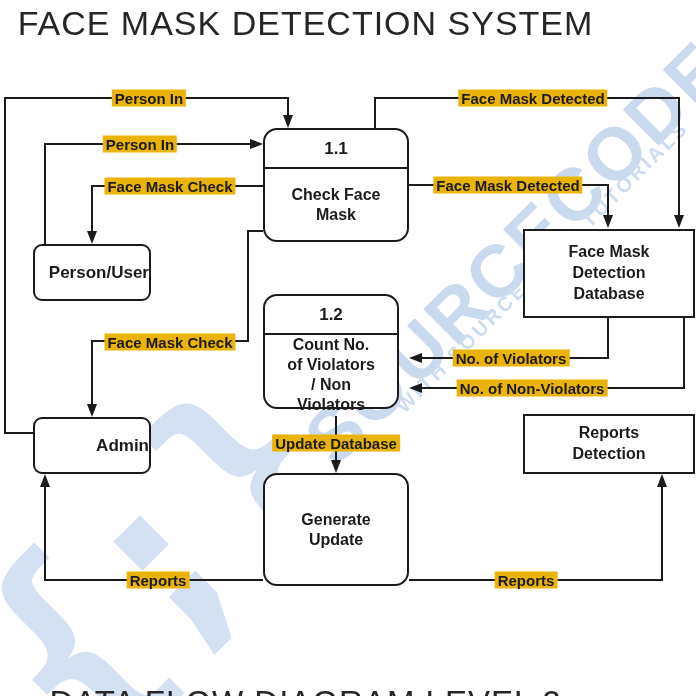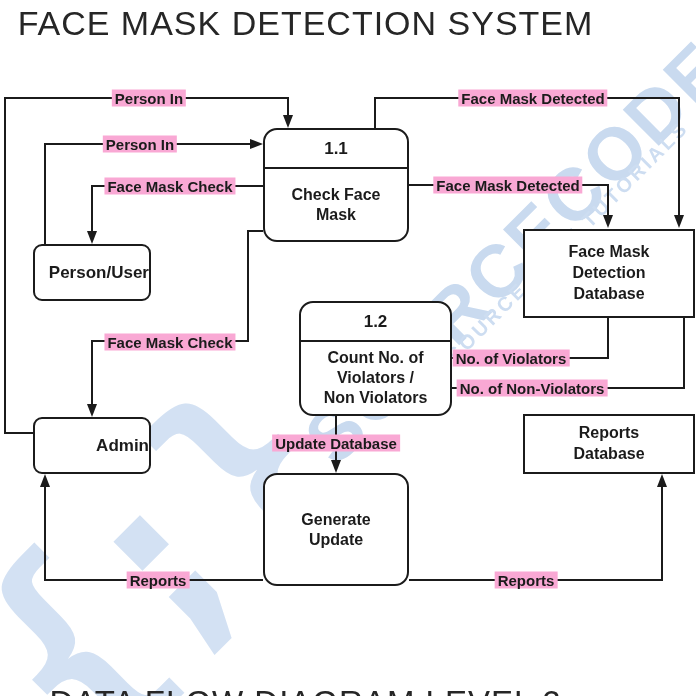--- a/index.html
+++ b/index.html
@@ -29,21 +29,21 @@
   .process .num{flex:0 0 37px;display:flex;align-items:center;justify-content:center;
                 border-bottom:2px solid #1b1b1b;font-weight:bold;font-size:17px;}
   .process .body{flex:1;display:flex;align-items:center;justify-content:center;
                  text-align:center;font-weight:bold;font-size:16px;line-height:1.25;padding:0 21px;}
   .entity{border-radius:9px;display:flex;align-items:center;justify-content:flex-end;
           font-weight:bold;font-size:17px;}
   .store{display:flex;align-items:center;justify-content:center;text-align:center;
          font-weight:bold;font-size:16px;line-height:1.3;padding:0 39px;box-sizing:border-box;}
   
   .elabel{position:absolute;z-index:4;transform:translate(-50%,-50%);
-          background:#f9a8d4;padding:0 3px;font-weight:bold;font-size:15px;
+          background:#eab308;padding:0 3px;font-weight:bold;font-size:15px;
           white-space:nowrap;color:#1b1b1b;}
 </style>
 </head>
 <body>
 
 <div id="stage">
 
   <div class="wm wm-logo">{;}</div>
   <div class="wm wm-big">SOURCECODE</div>
   <div class="wm wm-small">WITH SOURCE CODE TUTORIALS</div>
@@ -85,21 +85,21 @@
 
     <path d="M409,580 L662,580 L662,486"></path>
     <polygon points="657,487 667,487 662,474"></polygon>
   </svg>
 
   <div class="node process" style="left:263px;top:128px;width:146px;height:114px;">
     <div class="num">1.1</div>
     <div class="body">Check Face Mask</div>
   </div>
 
-  <div class="node process" style="left:263px;top:301px;width:153px;height:115px;margin-left:36px;">
+  <div class="node process" style="left:263px;top:294px;width:136px;height:115px;">
     <div class="num">1.2</div>
     <div class="body">Count No. of Violators / Non Violators</div>
   </div>
 
   <div class="node process" style="left:263px;top:473px;width:146px;height:113px;">
     <div class="body">Generate Update</div>
   </div>
 
   <div class="node entity" style="left:33px;top:244px;width:118px;height:57px;">
     <span>Person/User</span>
@@ -107,21 +107,21 @@
 
   <div class="node entity" style="left:33px;top:417px;width:118px;height:57px;padding-left:40px;">
     <span>Admin</span>
   </div>
 
   <div class="node store" style="left:523px;top:229px;width:172px;height:89px;">
     <span>Face Mask Detection Database</span>
   </div>
 
   <div class="node store" style="left:523px;top:414px;width:172px;height:60px;">
-    <span>Reports Database</span>
+    <span>Reports Detection</span>
   </div>
 
   <div class="elabel" style="left:149px;top:98px;">Person In</div>
   <div class="elabel" style="left:140px;top:144px;">Person In</div>
   <div class="elabel" style="left:170px;top:186px;">Face Mask Check</div>
   <div class="elabel" style="left:170px;top:342px;">Face Mask Check</div>
   <div class="elabel" style="left:533px;top:98px;">Face Mask Detected</div>
   <div class="elabel" style="left:508px;top:185px;">Face Mask Detected</div>
   <div class="elabel" style="left:511px;top:358px;">No. of Violators</div>
   <div class="elabel" style="left:532px;top:388px;">No. of Non-Violators</div>

